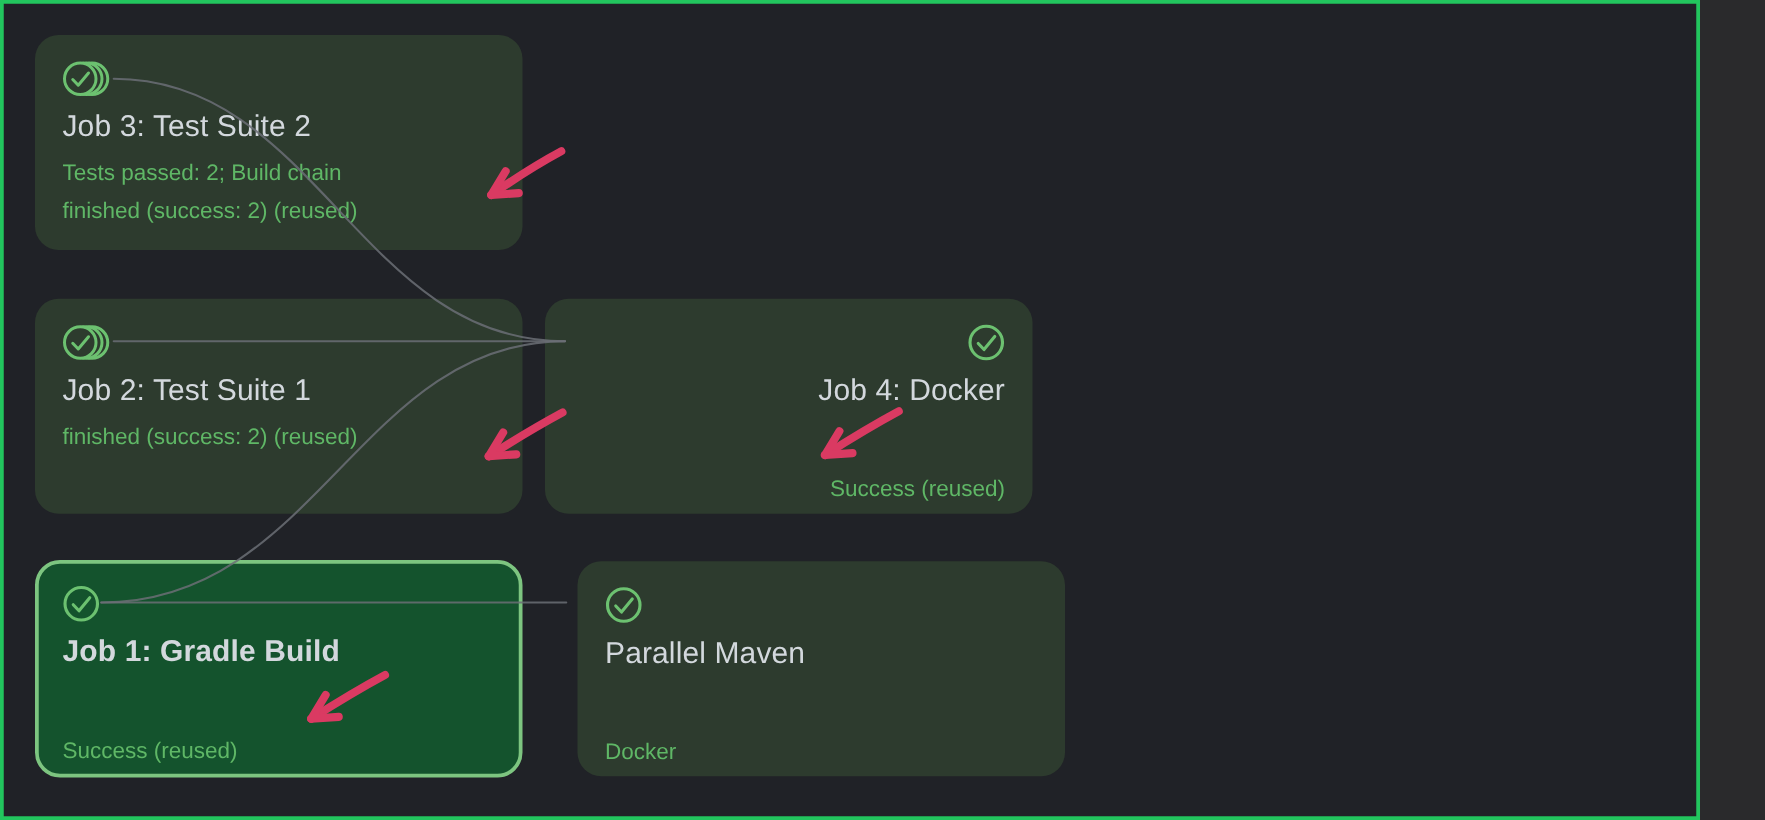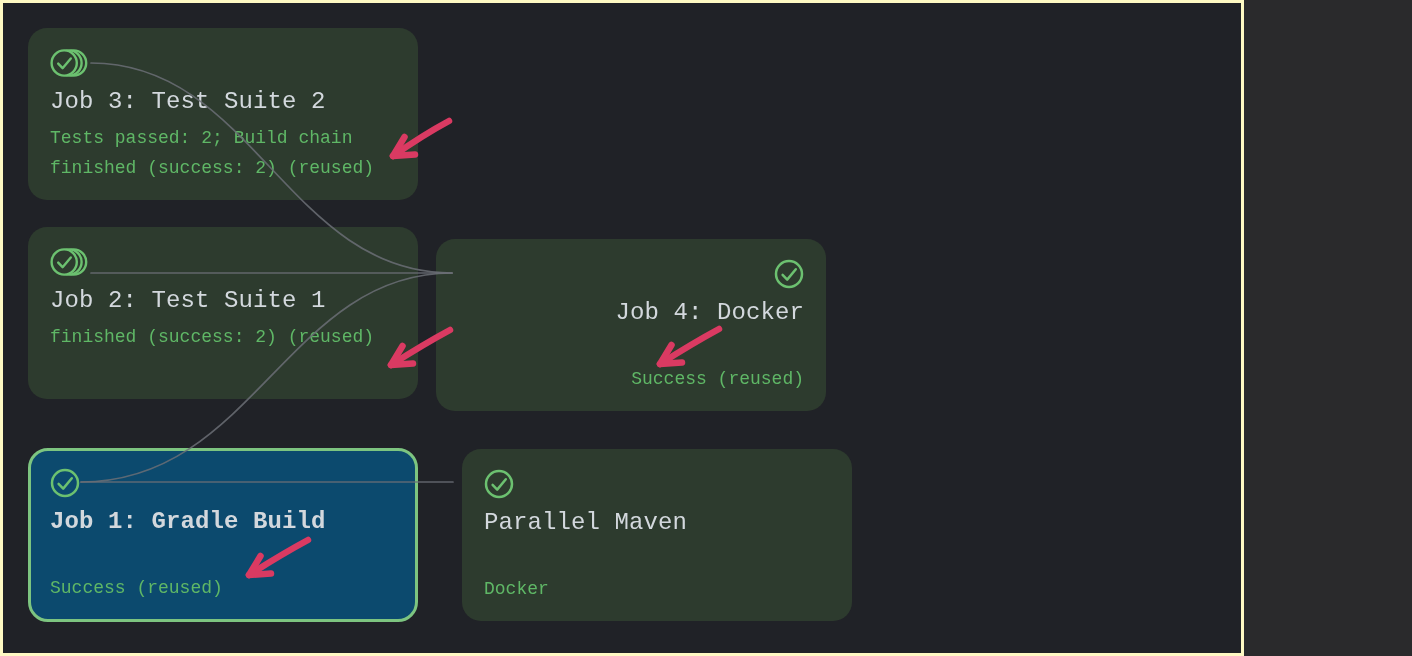--- a/index.html
+++ b/index.html
@@ -1,35 +1,35 @@
 <!DOCTYPE html>
 <html><head>
 <meta charset="utf-8">
 <style>
   html,body { margin:0; padding:0; background:#2a2a2c; }
   .frame {
-    position:relative; width:1244px; height:656px; box-sizing:border-box;
-    background:#202227; border:3px solid #fef9c3; overflow:hidden;
-    font-family:Liberation Mono, monospace;
+    position:relative; width:1360px; height:656px; box-sizing:border-box;
+    background:#202227; border:3px solid #22c55e; overflow:hidden;
+    font-family:Liberation Sans, sans-serif;
   }
   .card {
     position:absolute; width:390px; height:172px; box-sizing:border-box;
     background:#2d3b2e; border-radius:19px; padding:20px 22px; cursor:pointer;
   }
   .card.selected {
-    background:#0c4a6e; border:3px solid #7dc580; padding:17px 19px; height:174px; border-radius:20px;
+    background:#14532d; border:3px solid #7dc580; padding:17px 19px; height:174px; border-radius:20px;
   }
   .icon-row { height:30px; }
   .title {
     margin-top:9px; font-size:24px; line-height:30px; color:#d3d8dd;
     font-weight:500; letter-spacing:.1px; white-space:nowrap;
   }
   .card.selected .title { font-weight:700; }
   .status { margin-top:6px; font-size:18px; line-height:30px; color:#5fb766; }
-  .status.spaced { margin-top:36px; }
+  .status.spaced { margin-top:48px; }
   .status div { white-space:nowrap; }
   .overlay { position:absolute; left:0; top:0; width:1412px; height:656px; pointer-events:none; }
   .ring  { fill:none; stroke:#6cc170; stroke-width:2.4; }
   .ringfill { fill:#2d3b2e; stroke:#6cc170; stroke-width:2.4; }
   .check { fill:none; stroke:#6cc170; stroke-width:2.4; stroke-linecap:round; stroke-linejoin:round; }
   .conn  { fill:none; stroke:#6b6f75; stroke-width:1.7; opacity:.85; stroke-linecap:round; }
   .arrow { fill:none; stroke:#da3a62; stroke-width:6.5; stroke-linecap:round; stroke-linejoin:round; }
 </style>
 </head>
 <body>
@@ -45,21 +45,21 @@
         <path class="check" d="M 8.2 15.6 L 12.6 20.2 L 20.8 10.4"></path>
       </svg>
     </div>
     <div class="title">Job 3: Test Suite 2</div>
     <div class="status">
       <div>Tests passed: 2; Build chain</div>
       <div>finished (success: 2) (reused)</div>
     </div>
   </div>
 
-  <div class="card" style="left:25px; top:224px;">
+  <div class="card" style="left:25px; top:236px;">
     <div class="icon-row">
       <svg width="40" height="30" viewBox="0 0 40 30">
         <circle class="ringfill" cx="23.6" cy="15" r="12.6"></circle>
         <circle class="ringfill" cx="19" cy="15" r="12.6"></circle>
         <circle class="ringfill" cx="14.2" cy="15" r="12.6"></circle>
         <path class="check" d="M 8.2 15.6 L 12.6 20.2 L 20.8 10.4"></path>
       </svg>
     </div>
     <div class="title">Job 2: Test Suite 1</div>
     <div class="status">

